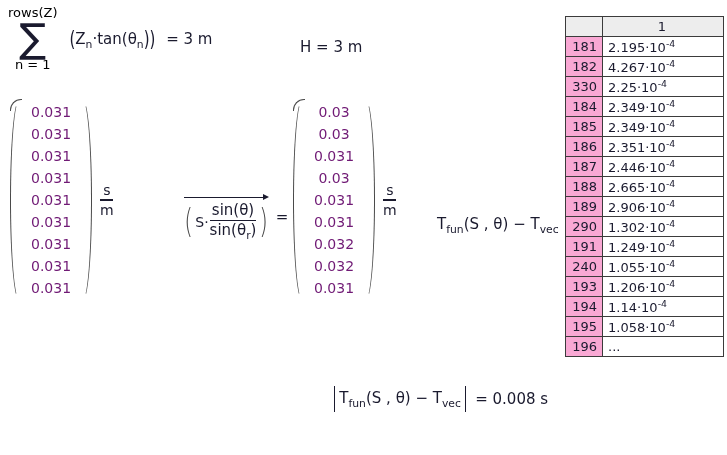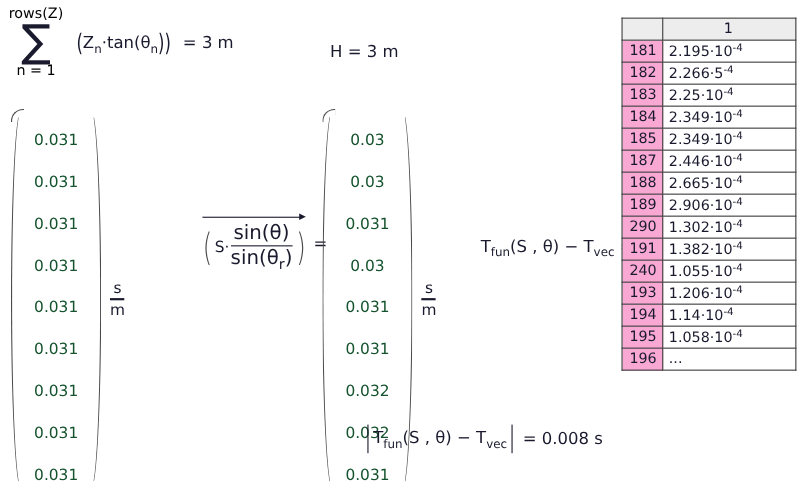--- a/index.html
+++ b/index.html
@@ -118,22 +118,21 @@
   .mcells {
     display: flex;
     flex-direction: column;
     padding: 2px 6px;
   }
   .mcell {
     font-size: 14px;
     text-align: center;
     padding: 3px 4px;
     white-space: nowrap;
-    color: #14532d;
-    margin-top: 16px;
+    color: #701a75;
   }
   .unit-frac {
     display: inline-flex;
     flex-direction: column;
     align-items: center;
     margin-left: 8px;
     font-size: 14px;
     line-height: 1.05;
   }
   .unit-frac .bar {
@@ -191,21 +190,21 @@
     line-height: 0.85;
     color: #4a4a4a;
     transform: scaleX(0.65);
     display: inline-block;
   }
   .frac {
     display: inline-flex;
     flex-direction: column;
     align-items: center;
     margin: 0 1px;
-    font-size: 18px;
+    font-size: 15px;
     line-height: 1.1;
   }
   .frac .bar {
     width: 100%;
     min-width: 44px;
     height: 1.3px;
     background: #1a1a2e;
     margin: 1px 0;
   }
   .eqsign {
@@ -375,53 +374,57 @@
       <th class="val">1</th>
     </tr>
   </thead>
   <tbody id="results-body">
       <tr>
         <td class="idx">181</td>
         <td class="val"><span>2.195·10</span><sup>-4</sup></td>
       </tr>
       <tr>
         <td class="idx">182</td>
-        <td class="val"><span>2.266·5</span><sup>-4</sup></td>
-      </tr>
-      <tr>
-        <td class="idx">183</td>
+        <td class="val"><span>4.267·10</span><sup>-4</sup></td>
+      </tr>
+      <tr>
+        <td class="idx">330</td>
         <td class="val"><span>2.25·10</span><sup>-4</sup></td>
       </tr>
       <tr>
         <td class="idx">184</td>
         <td class="val"><span>2.349·10</span><sup>-4</sup></td>
       </tr>
       <tr>
         <td class="idx">185</td>
         <td class="val"><span>2.349·10</span><sup>-4</sup></td>
       </tr>
       <tr>
+        <td class="idx">186</td>
+        <td class="val"><span>2.351·10</span><sup>-4</sup></td>
+      </tr>
+      <tr>
         <td class="idx">187</td>
         <td class="val"><span>2.446·10</span><sup>-4</sup></td>
       </tr>
       <tr>
         <td class="idx">188</td>
         <td class="val"><span>2.665·10</span><sup>-4</sup></td>
       </tr>
       <tr>
         <td class="idx">189</td>
         <td class="val"><span>2.906·10</span><sup>-4</sup></td>
       </tr>
       <tr>
         <td class="idx">290</td>
         <td class="val"><span>1.302·10</span><sup>-4</sup></td>
       </tr>
       <tr>
         <td class="idx">191</td>
-        <td class="val"><span>1.382·10</span><sup>-4</sup></td>
+        <td class="val"><span>1.249·10</span><sup>-4</sup></td>
       </tr>
       <tr>
         <td class="idx">240</td>
         <td class="val"><span>1.055·10</span><sup>-4</sup></td>
       </tr>
       <tr>
         <td class="idx">193</td>
         <td class="val"><span>1.206·10</span><sup>-4</sup></td>
       </tr>
       <tr>

